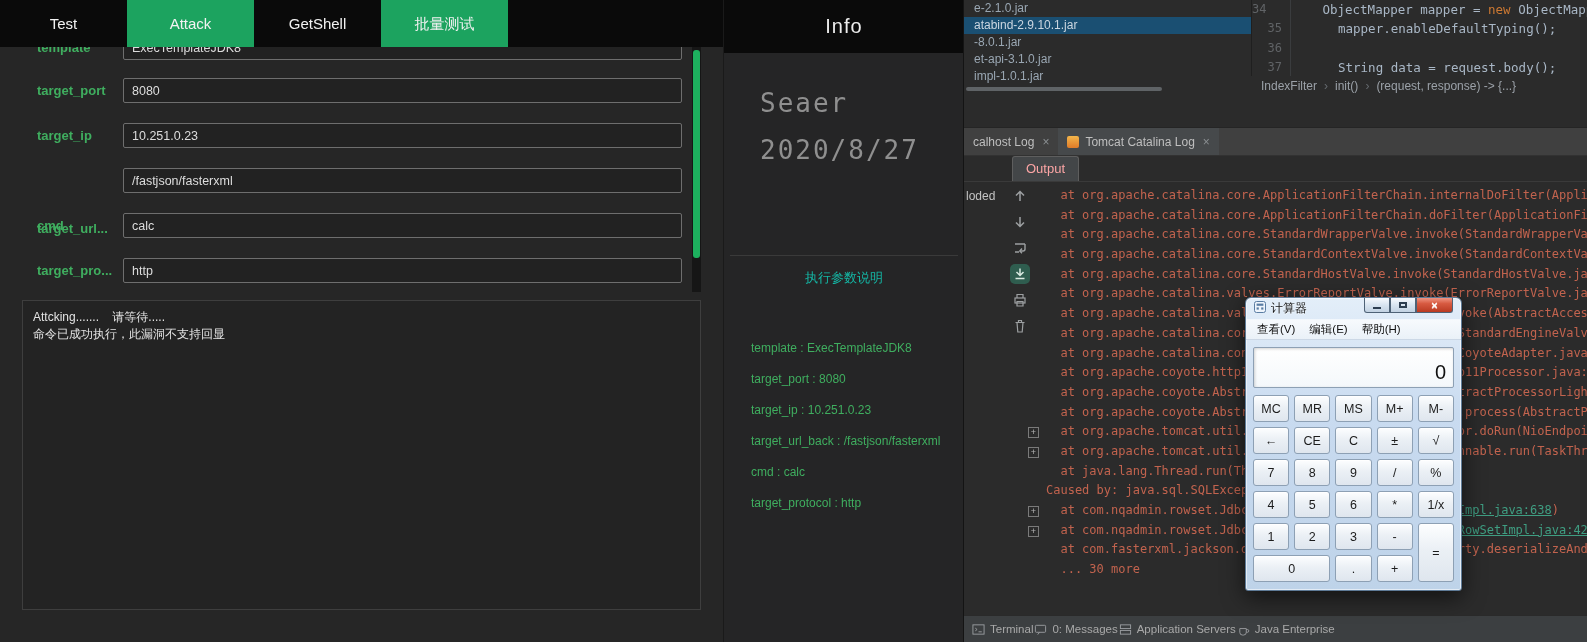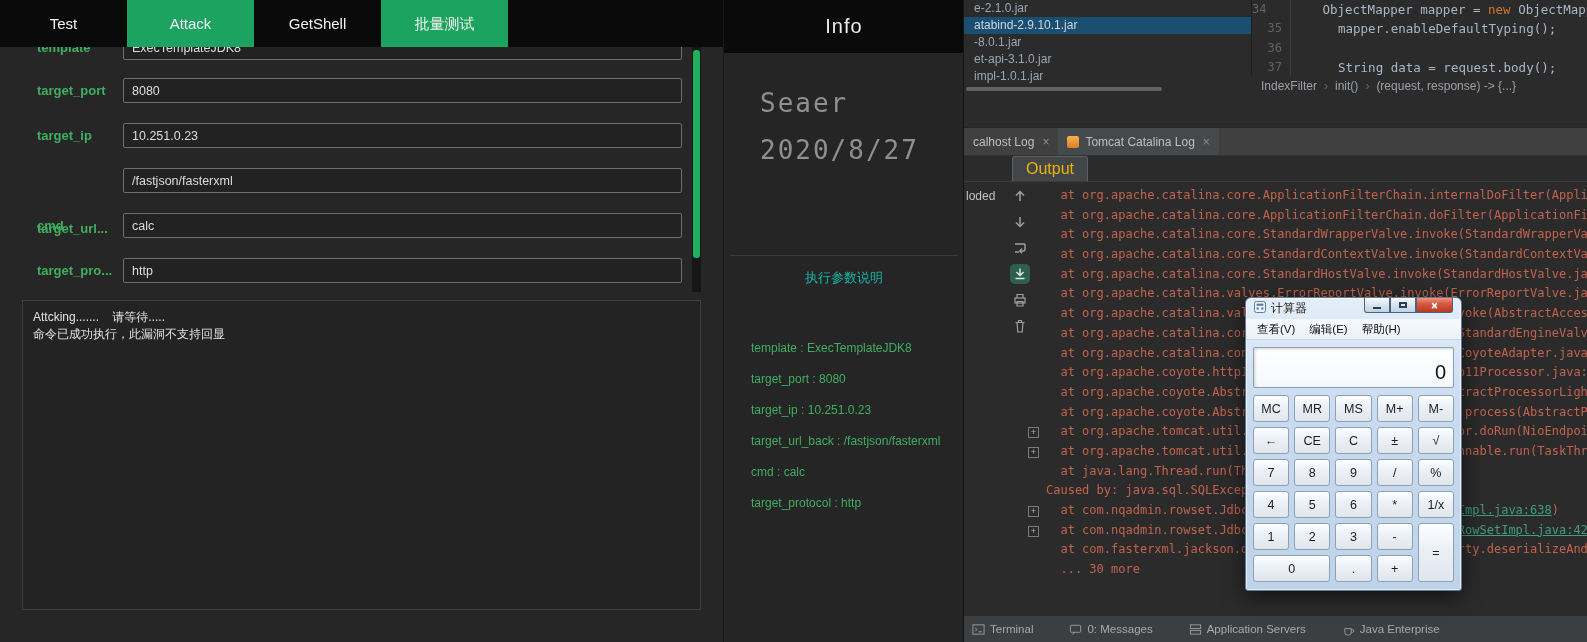--- a/index.html
+++ b/index.html
@@ -44,32 +44,32 @@
   .lnum{width:30px;text-align:right;padding-right:8px;color:#606366;font-size:12px;}
   .lcode{padding-left:48px;color:#a9b7c6;font-size:12.5px;white-space:pre;}
   .kw{color:#cc7832;}
   #crumbs{position:absolute;left:287px;top:76px;right:0;height:20px;line-height:20px;color:#9ba1a8;font-size:12px;padding-left:10px;white-space:nowrap;}
   .crumb-sep{color:#64696e;margin:0 7px;}
   #tw-tabs{position:absolute;left:0;top:127px;right:0;height:27px;background:#404040;border-top:1px solid #252525;border-bottom:1px solid #323232;display:flex;align-items:stretch;font-size:12px;color:#bfbfbf;}
   .twtab{display:flex;align-items:center;gap:6px;padding:0 9px;cursor:pointer;}
   .twtab.sel{background:#46494b;}
   .twclose{color:#8a8f92;font-size:12px;margin-left:2px;}
   .tomcat-ico{width:12px;height:12px;border-radius:2px;background:linear-gradient(#f2b54b,#e07b28);display:inline-block;}
-  #output-tab{position:absolute;left:48px;top:156px;height:24px;line-height:24px;padding:0 13px;background:#434648;border:1px solid #5e5e5e;border-bottom:none;border-radius:3px 3px 0 0;color:#eab308;font-size:16px;}
+  #output-tab{position:absolute;left:48px;top:156px;height:24px;line-height:24px;padding:0 13px;background:#434648;border:1px solid #5e5e5e;border-bottom:none;border-radius:3px 3px 0 0;color:#fca5a5;font-size:13px;}
   #output-base{position:absolute;left:0;top:181px;right:0;height:1px;background:#3a3a3a;}
   #stray{position:absolute;left:2px;top:189px;color:#c4c4c4;font-size:12px;text-align:right;}
   #cicons{position:absolute;left:44px;top:188px;width:24px;display:flex;flex-direction:column;gap:10px;align-items:center;}
   .cicon{width:16px;height:16px;color:#9da0a2;cursor:pointer;}
   .cicon.on{background:#2f5d4f;border-radius:3px;color:#d9e9e1;box-shadow:0 0 0 2px #2f5d4f;}
   .cicon svg{width:16px;height:16px;display:block;}
   #console{position:absolute;left:78px;top:186px;right:0;bottom:26px;overflow:hidden;font-family:"DejaVu Sans Mono",monospace;font-size:12px;line-height:19.7px;color:#c2634e;padding-left:4px;}
   .cl{white-space:pre;height:19.7px;}
   .clink{color:#3f9e82;text-decoration:underline;cursor:pointer;}
   .fold{position:absolute;left:64px;width:9px;height:9px;border:1px solid #7a7a7a;background:#2b2b2b;color:#b5b5b5;font-size:9px;line-height:8px;text-align:center;z-index:2;cursor:pointer;}
-  #status-bar{position:absolute;left:0;bottom:0;right:0;height:26px;background:#3c3f41;border-top:1px solid #2a2a2a;display:flex;align-items:center;gap:36px;padding-left:8px;color:#a9a9a9;font-size:11.5px;}
+  #status-bar{position:absolute;left:0;bottom:0;right:0;height:26px;background:#3c3f41;border-top:1px solid #2a2a2a;display:flex;align-items:center;gap:1px;padding-left:8px;color:#a9a9a9;font-size:11.5px;}
   .sitem{display:flex;align-items:center;gap:5px;cursor:pointer;}
   .sicon{width:13px;height:13px;color:#9a9da0;}
   .sicon svg{width:13px;height:13px;display:block;}
 
   
   #calc{position:absolute;left:1245px;top:297px;width:217px;height:294px;z-index:30;border-radius:6px 6px 3px 3px;
         background:linear-gradient(180deg,#e3eef9,#c9dbf0 40%,#bed3e9);border:1px solid #5e7a96;
         box-shadow:0 6px 22px rgba(0,0,0,.6), inset 0 0 0 1px rgba(255,255,255,.55);box-sizing:border-box;}
   #calc-title{height:21px;display:flex;align-items:center;gap:5px;padding-left:8px;color:#111;font-size:12px;text-shadow:0 1px 0 rgba(255,255,255,.7);border-radius:10px;}
   #calc-winbtns{position:absolute;top:0;right:8px;display:flex;}

